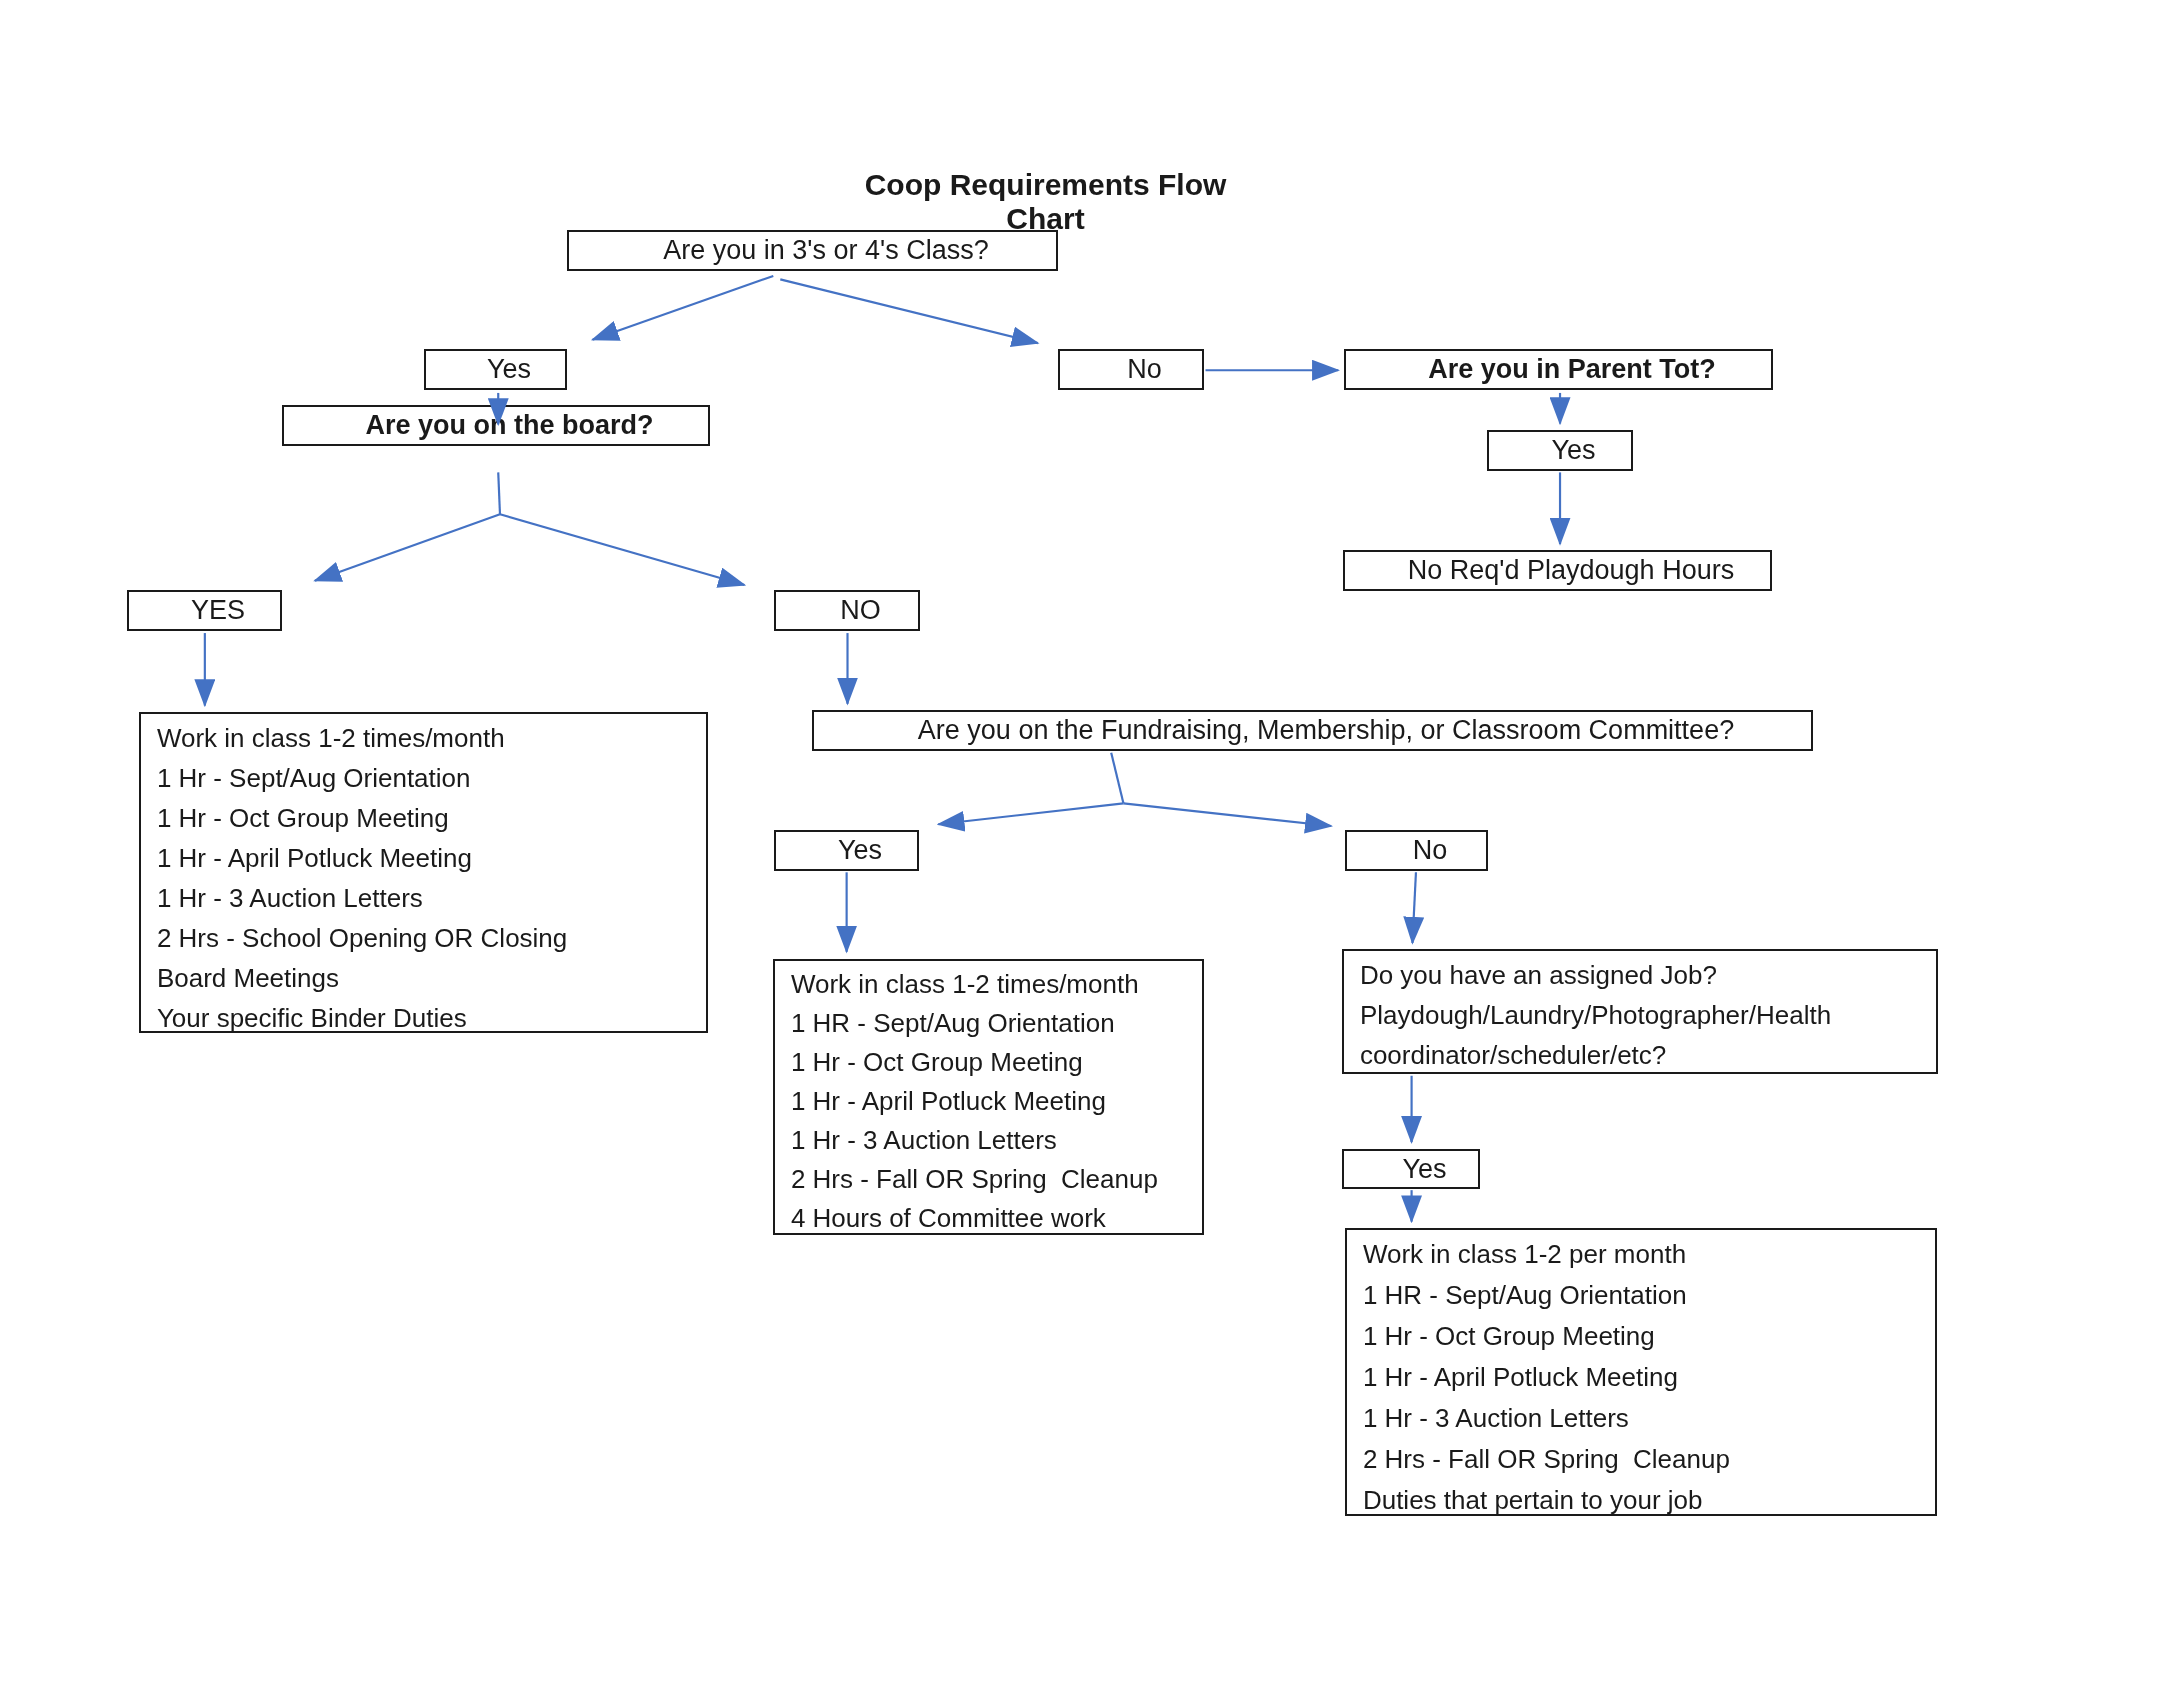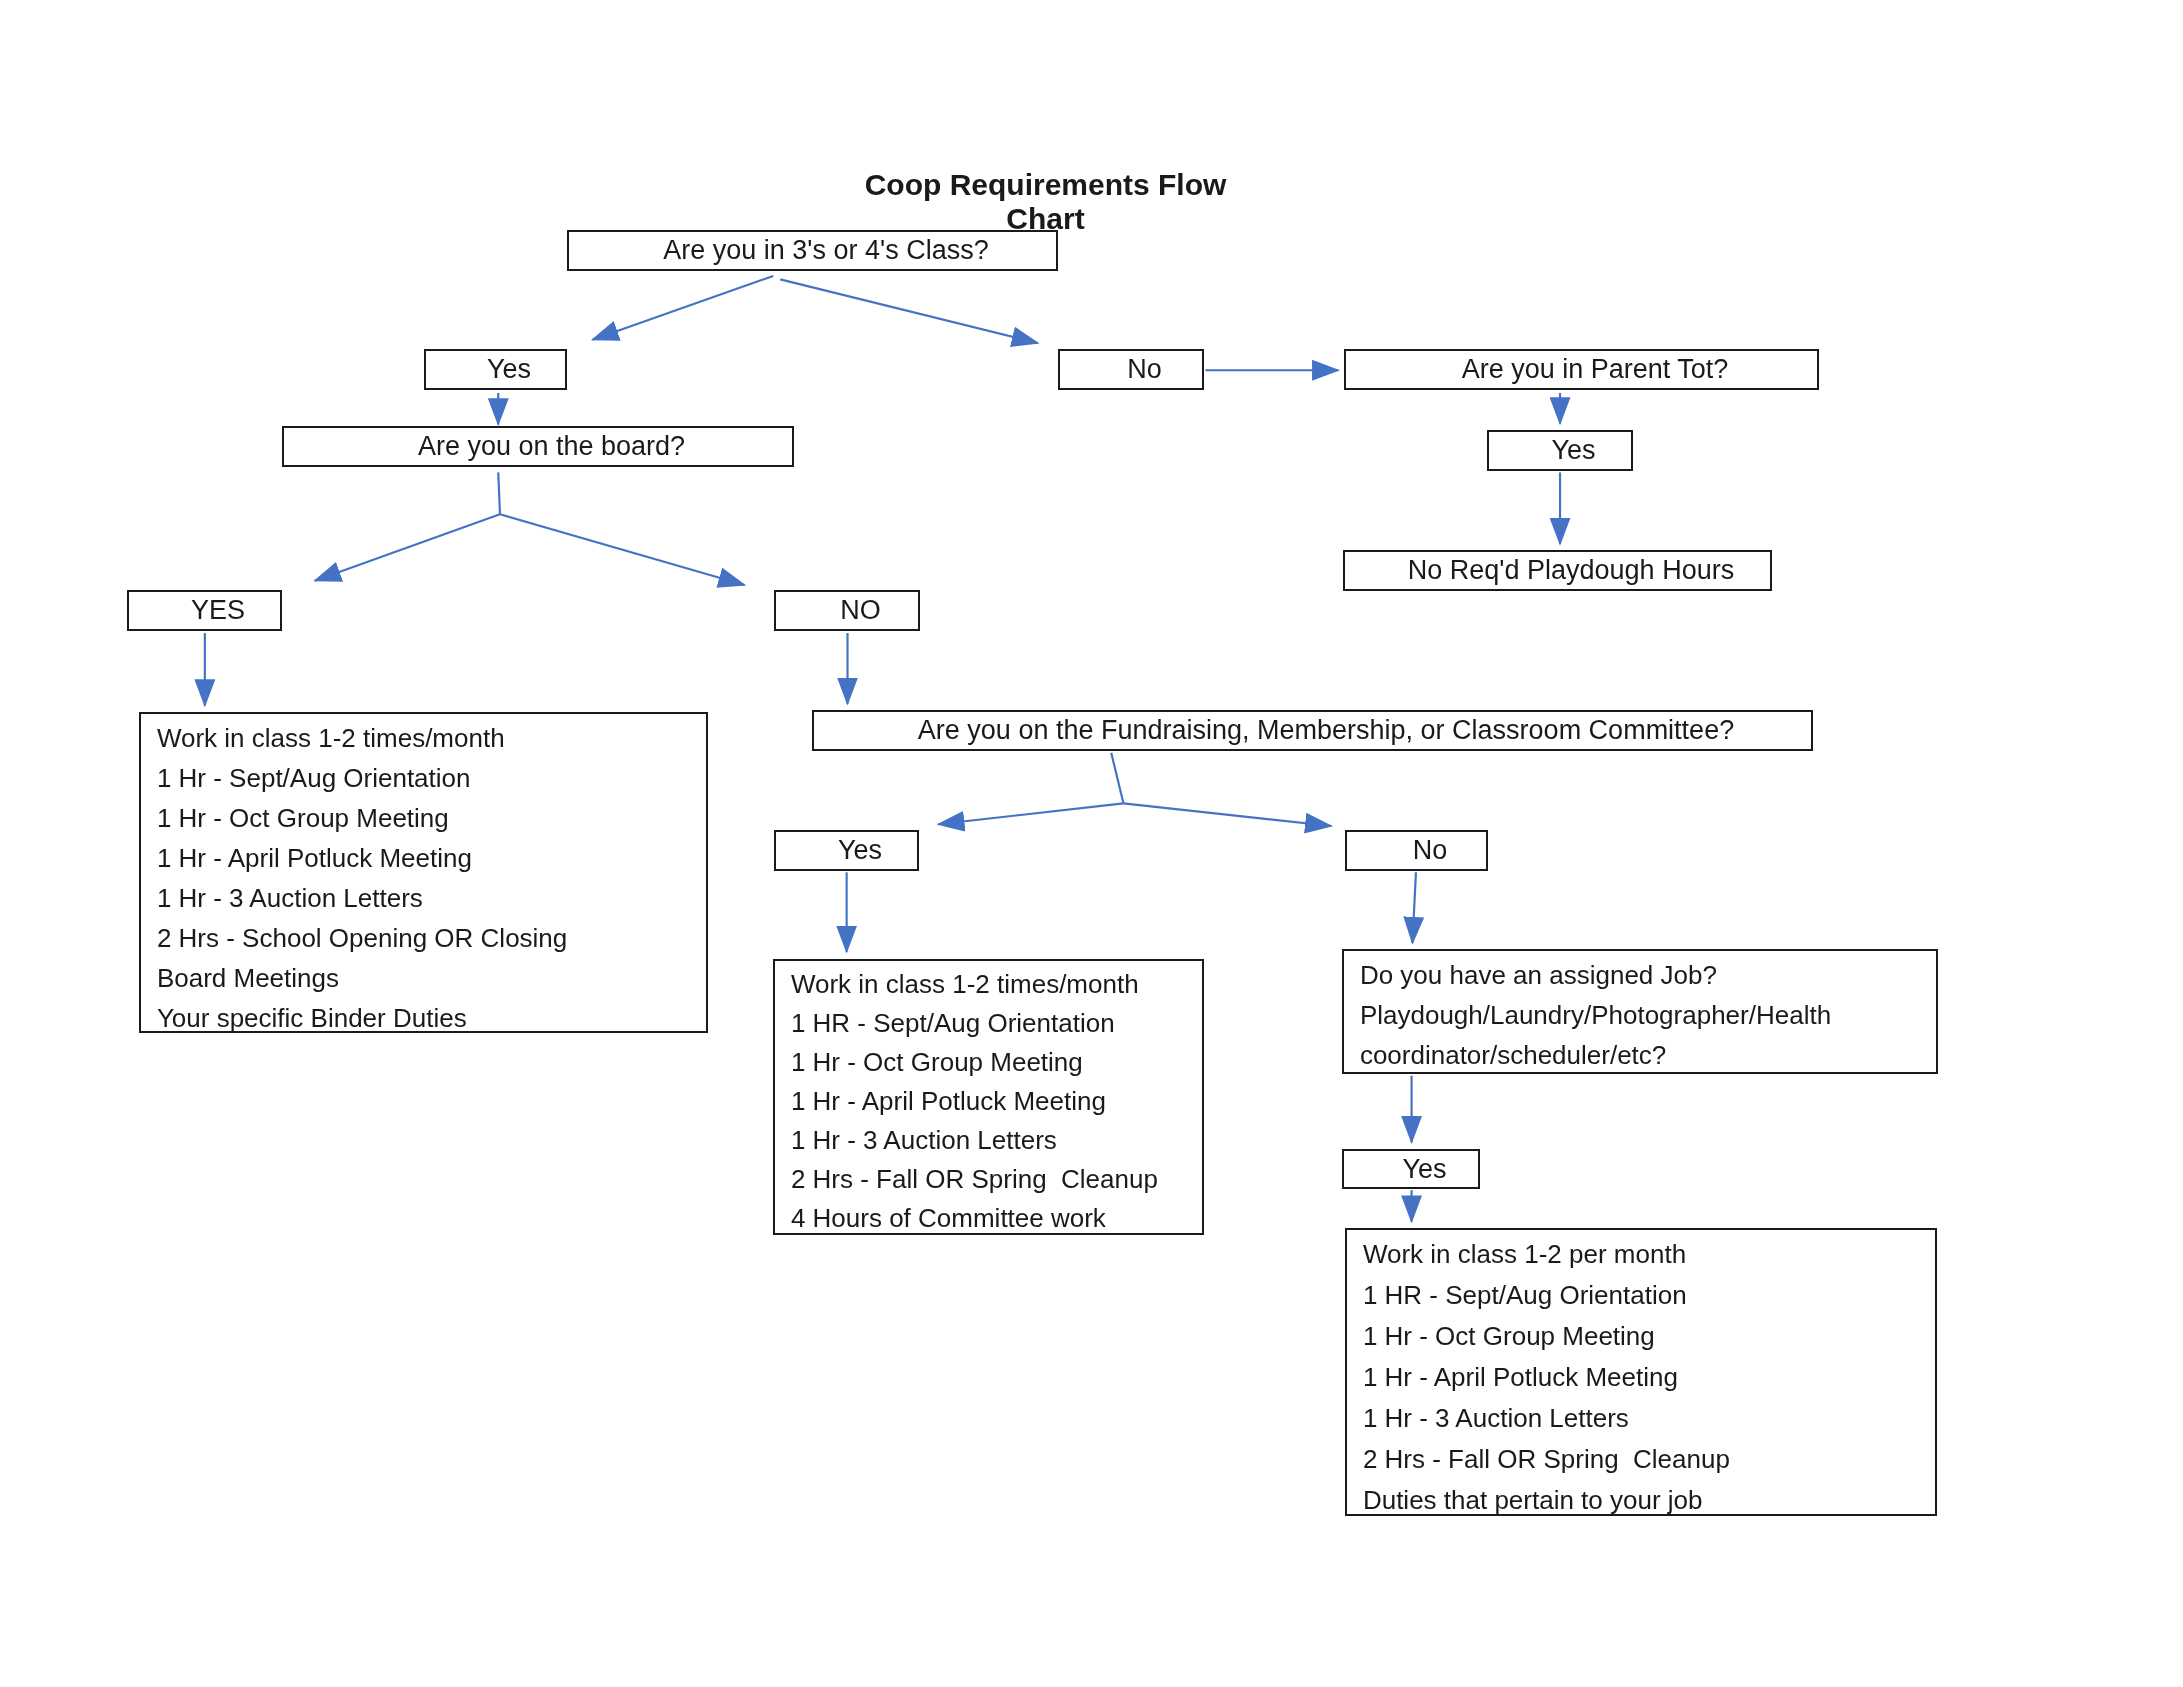--- a/index.html
+++ b/index.html
@@ -62,23 +62,23 @@
 <body>
 
 <div id="canvas">
 
   <div class="title" style="left:827px;top:150px;width:437px;">Coop Requirements Flow Chart</div>
 
   <div class="node" style="left:567px;top:230px;width:491px;height:41px;">Are you in 3's or 4's Class?</div>
 
   <div class="node" style="left:424px;top:349px;width:143px;height:41px;">Yes</div>
   <div class="node" style="left:1058px;top:349px;width:146px;height:41px;">No</div>
-  <div class="node" style="left:1344px;top:349px;width:475px;height:41px;">Are you in Parent Tot?</div>
+  <div class="node" style="left:1344px;top:349px;width:429px;height:41px;font-weight:bold;">Are you in Parent Tot?</div>
 
-  <div class="node" style="left:282px;top:426px;width:512px;height:41px;">Are you on the board?</div>
+  <div class="node" style="left:282px;top:405px;width:428px;height:41px;font-weight:bold;">Are you on the board?</div>
   <div class="node" style="left:1487px;top:430px;width:146px;height:41px;">Yes</div>
 
   <div class="node" style="left:1343px;top:550px;width:429px;height:41px;">No Req'd Playdough Hours</div>
 
   <div class="node" style="left:127px;top:590px;width:155px;height:41px;">YES</div>
   <div class="node" style="left:774px;top:590px;width:146px;height:41px;">NO</div>
 
   <div class="node-list lh455" style="left:139px;top:712px;width:569px;height:321px;">
       <div class="line">Work in class 1-2 times/month</div>
       <div class="line">1 Hr - Sept/Aug Orientation</div>

